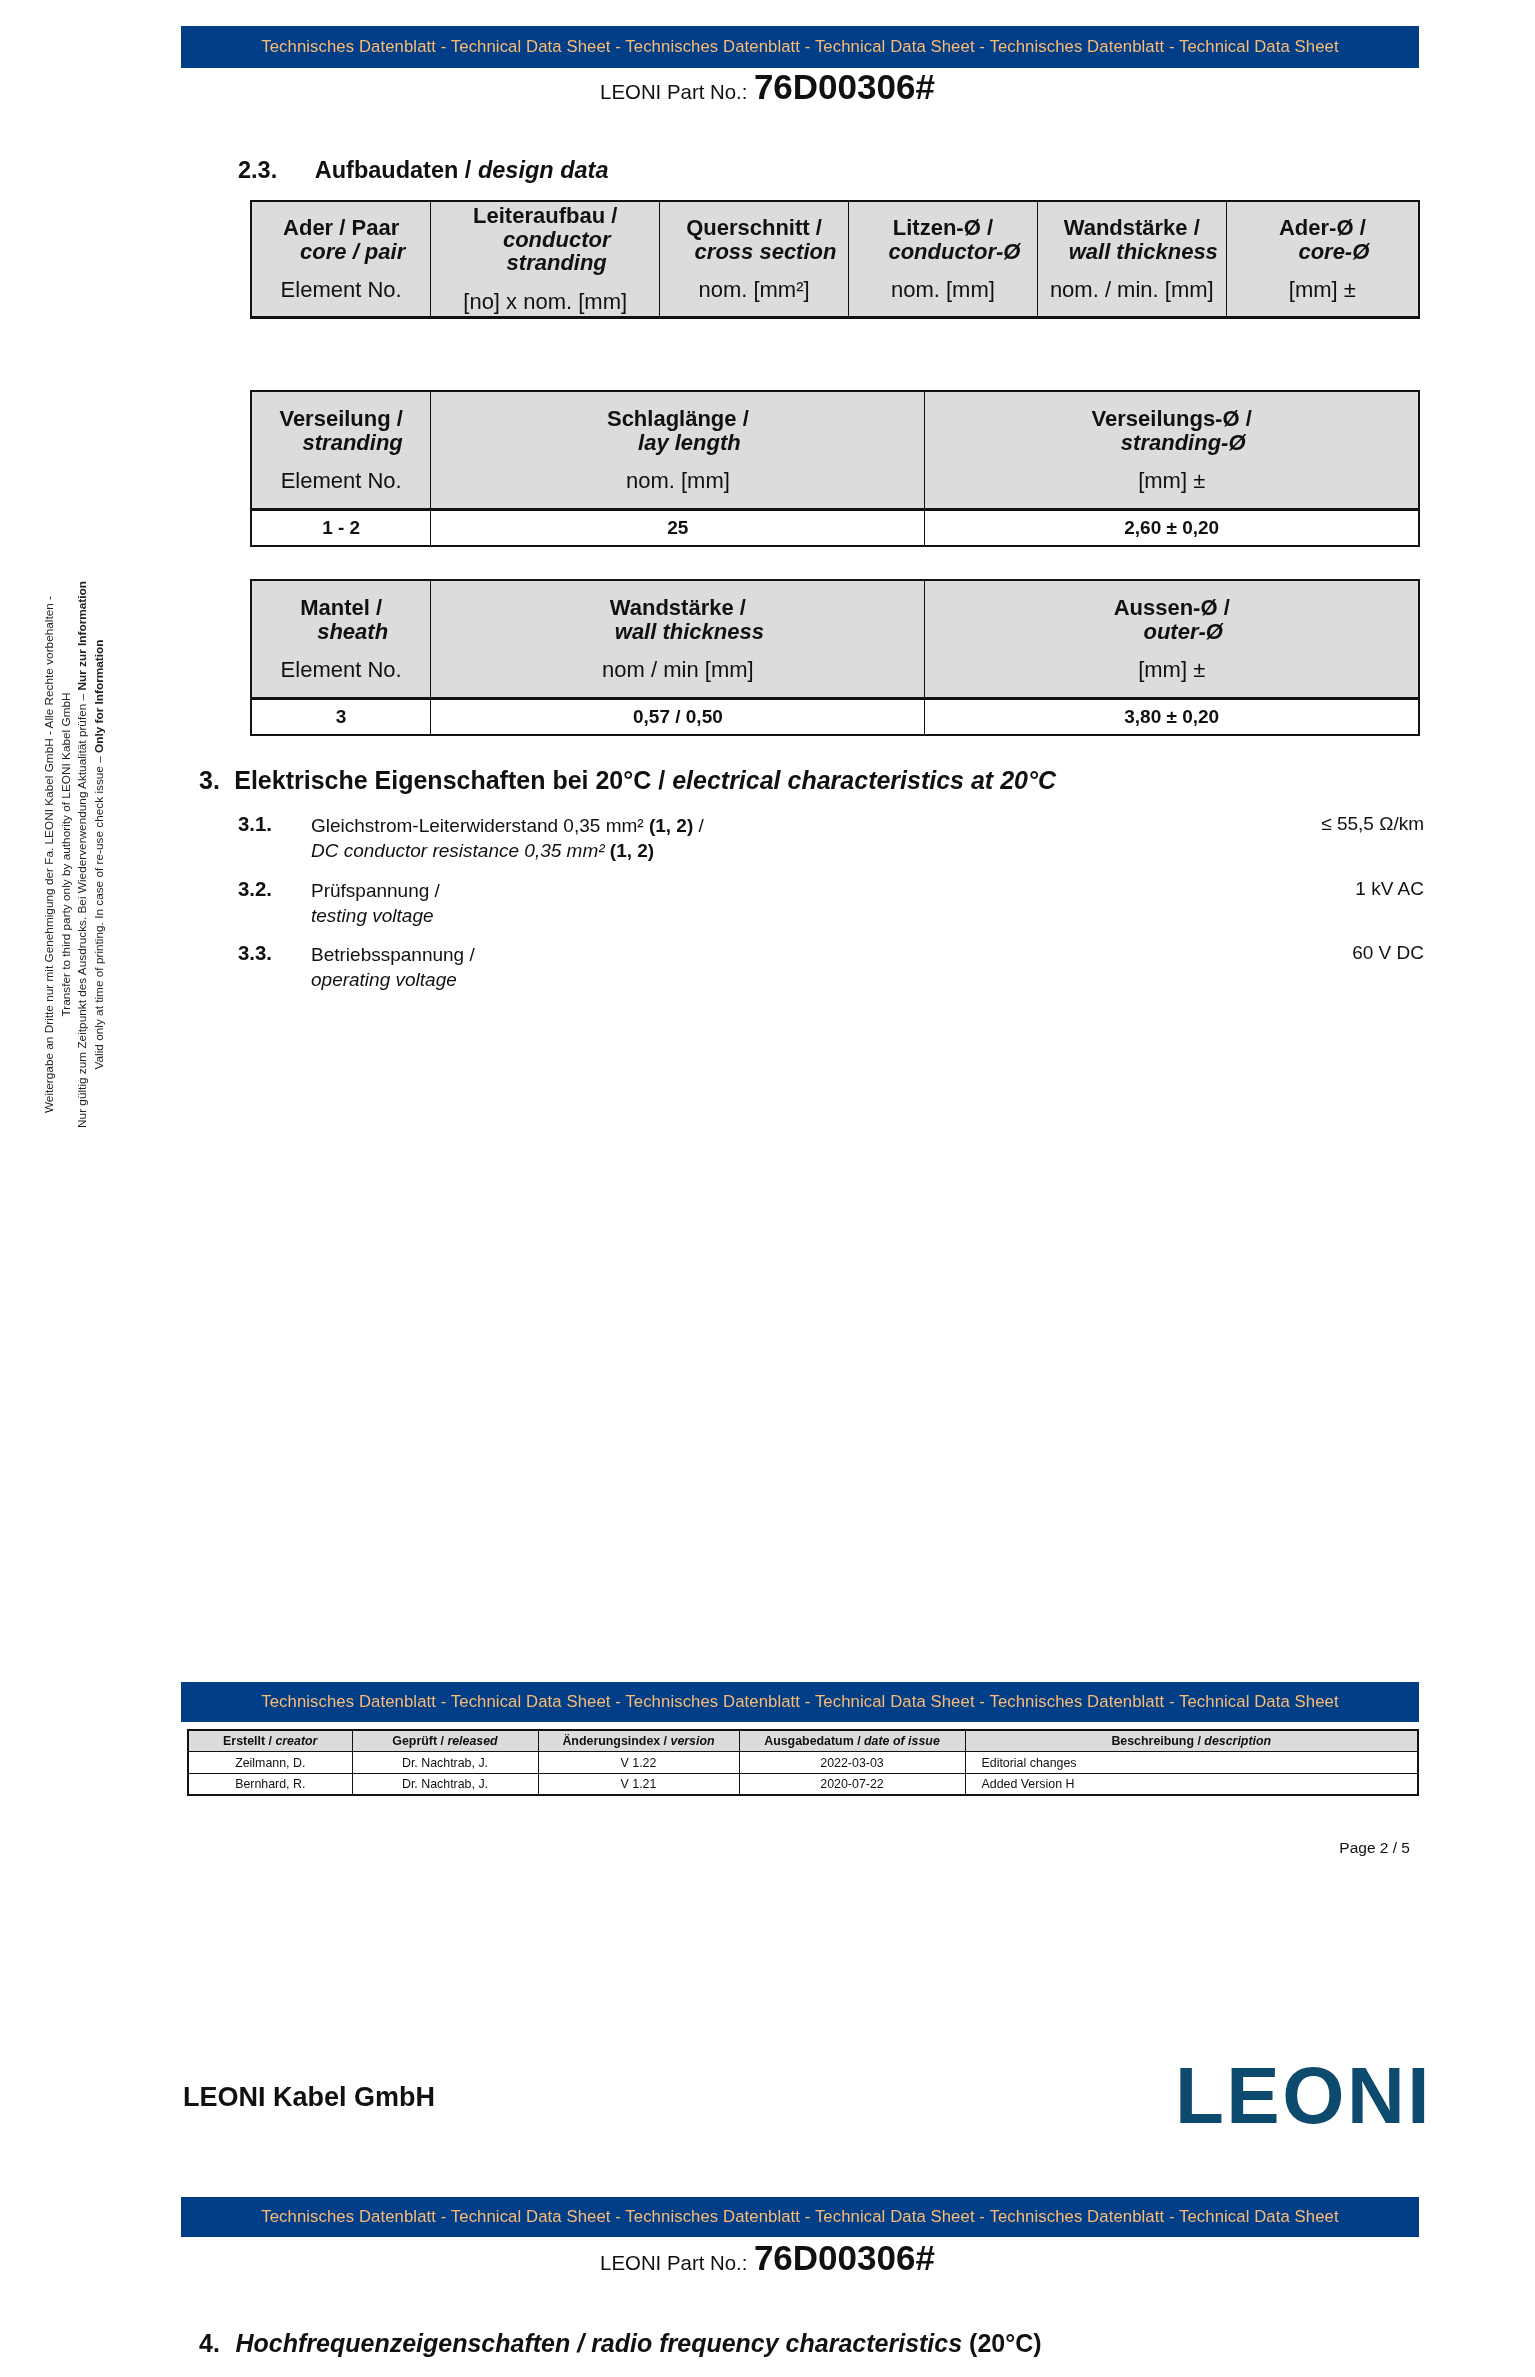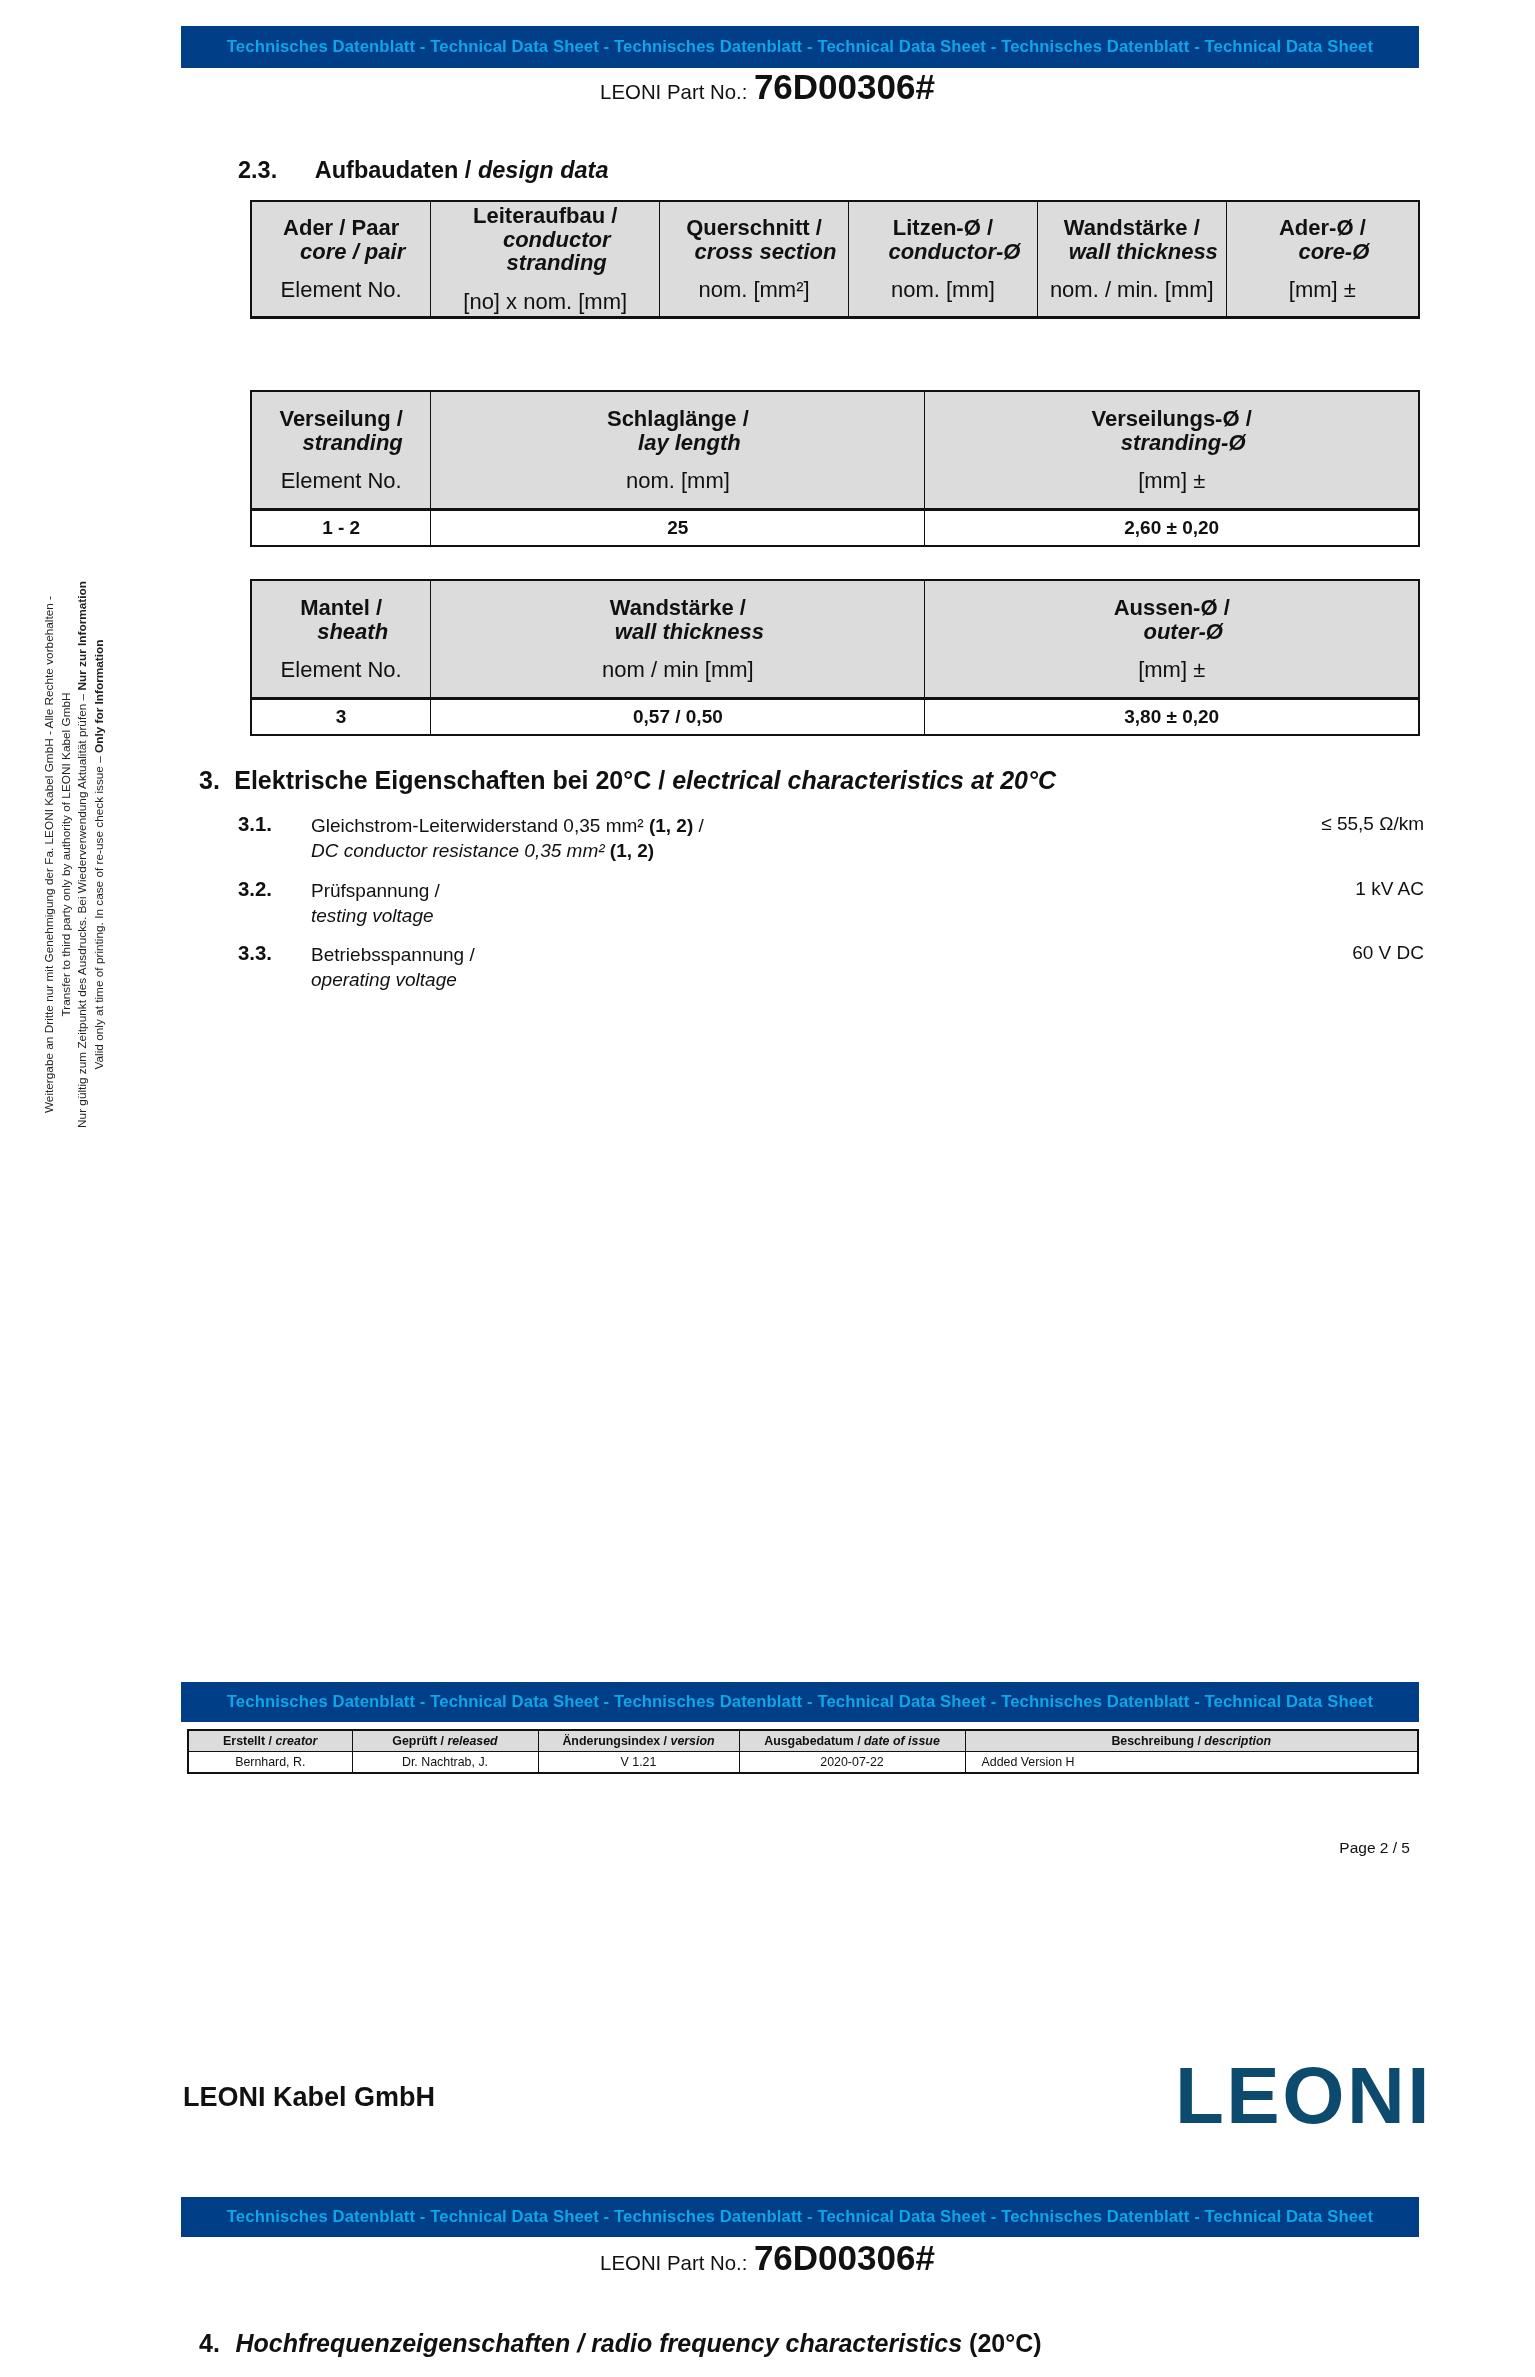--- a/index.html
+++ b/index.html
@@ -1,20 +1,20 @@
 <!DOCTYPE html>
 <html style="font-size:10px"><head>
 <meta charset="utf-8">
 <style>
   * { box-sizing: border-box; margin: 0; padding: 0; }
   html, body { width: 1535px; height: 2377px; background: #ffffff; overflow: hidden; }
   body { position: relative; font-family: "Liberation Sans", sans-serif; color: #111; }
   .banner {
     position: absolute; left: 181px; width: 1238px; height: 42px;
-    background: #003f87; color: #0ea5e9; font-weight: bold; font-size: 16.7px;
+    background: #003f87; color: #fdba74; font-weight: normal; font-size: 16.7px;
     display: flex; align-items: center; justify-content: center; letter-spacing: 0.1px;
     white-space: nowrap;
   }
   .partno { position: absolute; left: 0; width: 1535px; text-align: center; white-space: nowrap; }
   .partno .lbl { font-size: 20.4px; vertical-align: baseline; }
   .partno .val { font-size: 35px; font-weight: bold; vertical-align: baseline; margin-left: 3.7px; }
   .h2 { position: absolute; font-size: 23.5px; font-weight: bold; white-space: nowrap; }
   .h2 i { font-style: italic; }
   table.dt { position: absolute; border-collapse: collapse; border: 2.5px solid #111; }
   table.dt td { border: 1.9px solid #111; text-align: center; vertical-align: middle; font-size: 22px; }
@@ -210,20 +210,27 @@
     </colgroup>
   <tbody>
       <tr class="head">
     <td><span>Erstellt / </span><i>creator</i></td>
     <td><span>Geprüft / </span><i>released</i></td>
     <td><span>Änderungsindex / </span><i>version</i></td>
     <td><span>Ausgabedatum / </span><i>date of issue</i></td>
     <td><span>Beschreibung / </span><i>description</i></td>
   </tr>
   <tr>
+    <td>Zeilmann, D.</td>
+    <td>Dr. Nachtrab, J.</td>
+    <td>V 1.22</td>
+    <td>2022-03-03</td>
+    <td class="desc">Editorial changes</td>
+  </tr>
+  <tr>
     <td>Bernhard, R.</td>
     <td>Dr. Nachtrab, J.</td>
     <td>V 1.21</td>
     <td>2020-07-22</td>
     <td class="desc">Added Version H</td>
   </tr>
 </tbody>
   </table>
 
 <div class="page">Page 2 / 5</div>

